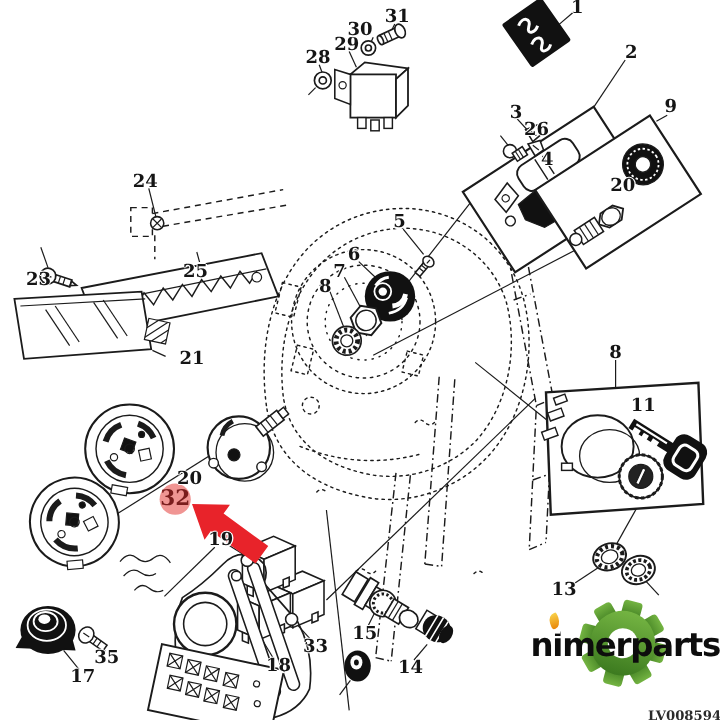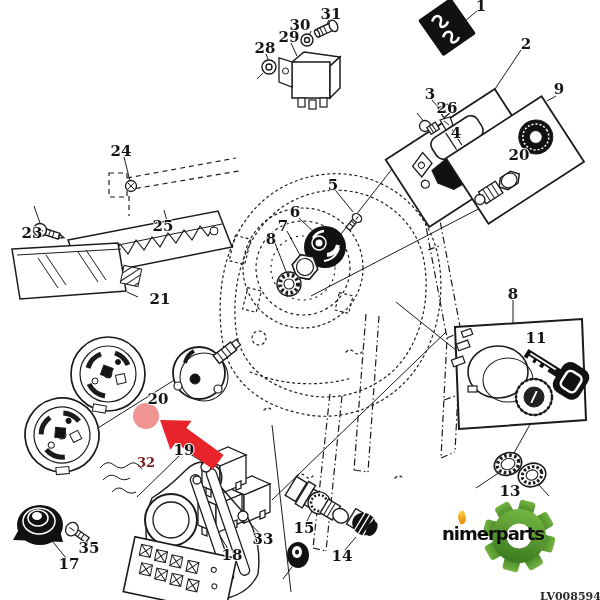--- a/index.html
+++ b/index.html
@@ -3,24 +3,24 @@
 <meta charset="utf-8">
 <style>
   html,body{margin:0;padding:0;background:#e9e9e9;}
   .canvas{position:relative;width:600px;height:600px;background:#fff;overflow:hidden;
           font-family:"DejaVu Serif",serif;}
   svg{position:absolute;left:0;top:0;}
   .callout-layer{position:absolute;left:0;top:0;width:600px;height:600px;pointer-events:none;}
   .callout{position:absolute;transform:translate(-50%,-50%);font-weight:bold;font-size:15px;
            color:#151515;line-height:1;white-space:nowrap;
            text-shadow:-1px 0 0 #fff,1px 0 0 #fff,0 -1px 0 #fff,0 1px 0 #fff;}
-  .highlight-num{position:absolute;transform:translate(-50%,-50%);font-weight:bold;font-size:13px;
-           line-height:1;margin-top:46px;}
+  .highlight-num{position:absolute;transform:translate(-50%,-50%);font-weight:bold;font-size:18px;
+           line-height:1;}
   .brand{position:absolute;left:442px;top:525px;font-family:"DejaVu Sans",sans-serif;
-         font-weight:bold;font-size:18px;letter-spacing:-1px;line-height:1;color:#0d0d0d;}
+         font-weight:bold;font-size:27px;letter-spacing:-1px;line-height:1;color:#0d0d0d;}
   .i-dot-cover{position:absolute;left:458px;top:520px;width:9px;height:8px;background:#fff;}
   .brand-accent{position:absolute;left:458px;top:511px;width:8px;height:13px;
          background:linear-gradient(180deg,#f9d24a,#e8860a);
          border-radius:80% 20% 70% 30%/60% 40% 70% 30%;transform:rotate(-18deg);}
   .figcode{position:absolute;left:540px;top:591px;font-weight:bold;font-size:11px;color:#2b2b2b;
          letter-spacing:0px;line-height:1.1;}
 </style>
 </head>
 <body>
 
@@ -443,21 +443,21 @@
       <div class="callout" style="left: 526px; top: 44px;">2</div>
       <div class="callout" style="left: 430px; top: 94px;">3</div>
       <div class="callout" style="left: 456px; top: 133px;">4</div>
       <div class="callout" style="left: 333px; top: 185px;">5</div>
       <div class="callout" style="left: 295px; top: 212px;">6</div>
       <div class="callout" style="left: 283px; top: 226px;">7</div>
       <div class="callout" style="left: 271px; top: 239px;">8</div>
       <div class="callout" style="left: 559px; top: 89px;">9</div>
       <div class="callout" style="left: 513px; top: 294px;">8</div>
       <div class="callout" style="left: 536px; top: 338px;">11</div>
-      <div class="callout" style="left: 470px; top: 491px; margin-left: 40px;">13</div>
+      <div class="callout" style="left: 470px; top: 491px;">13</div>
       <div class="callout" style="left: 342px; top: 556px;">14</div>
       <div class="callout" style="left: 304px; top: 528px;">15</div>
       <div class="callout" style="left: 278px; top: 610px; font-style: italic;">16</div>
       <div class="callout" style="left: 69px; top: 564px;">17</div>
       <div class="callout" style="left: 232px; top: 555px;">18</div>
       <div class="callout" style="left: 184px; top: 450px;">19</div>
       <div class="callout" style="left: 158px; top: 399px;">20</div>
       <div class="callout" style="left: 160px; top: 299px;">21</div>
       <div class="callout" style="left: 89px; top: 548px;">35</div>
       <div class="callout" style="left: 32px; top: 201px; margin-top: 32px;">23</div>

